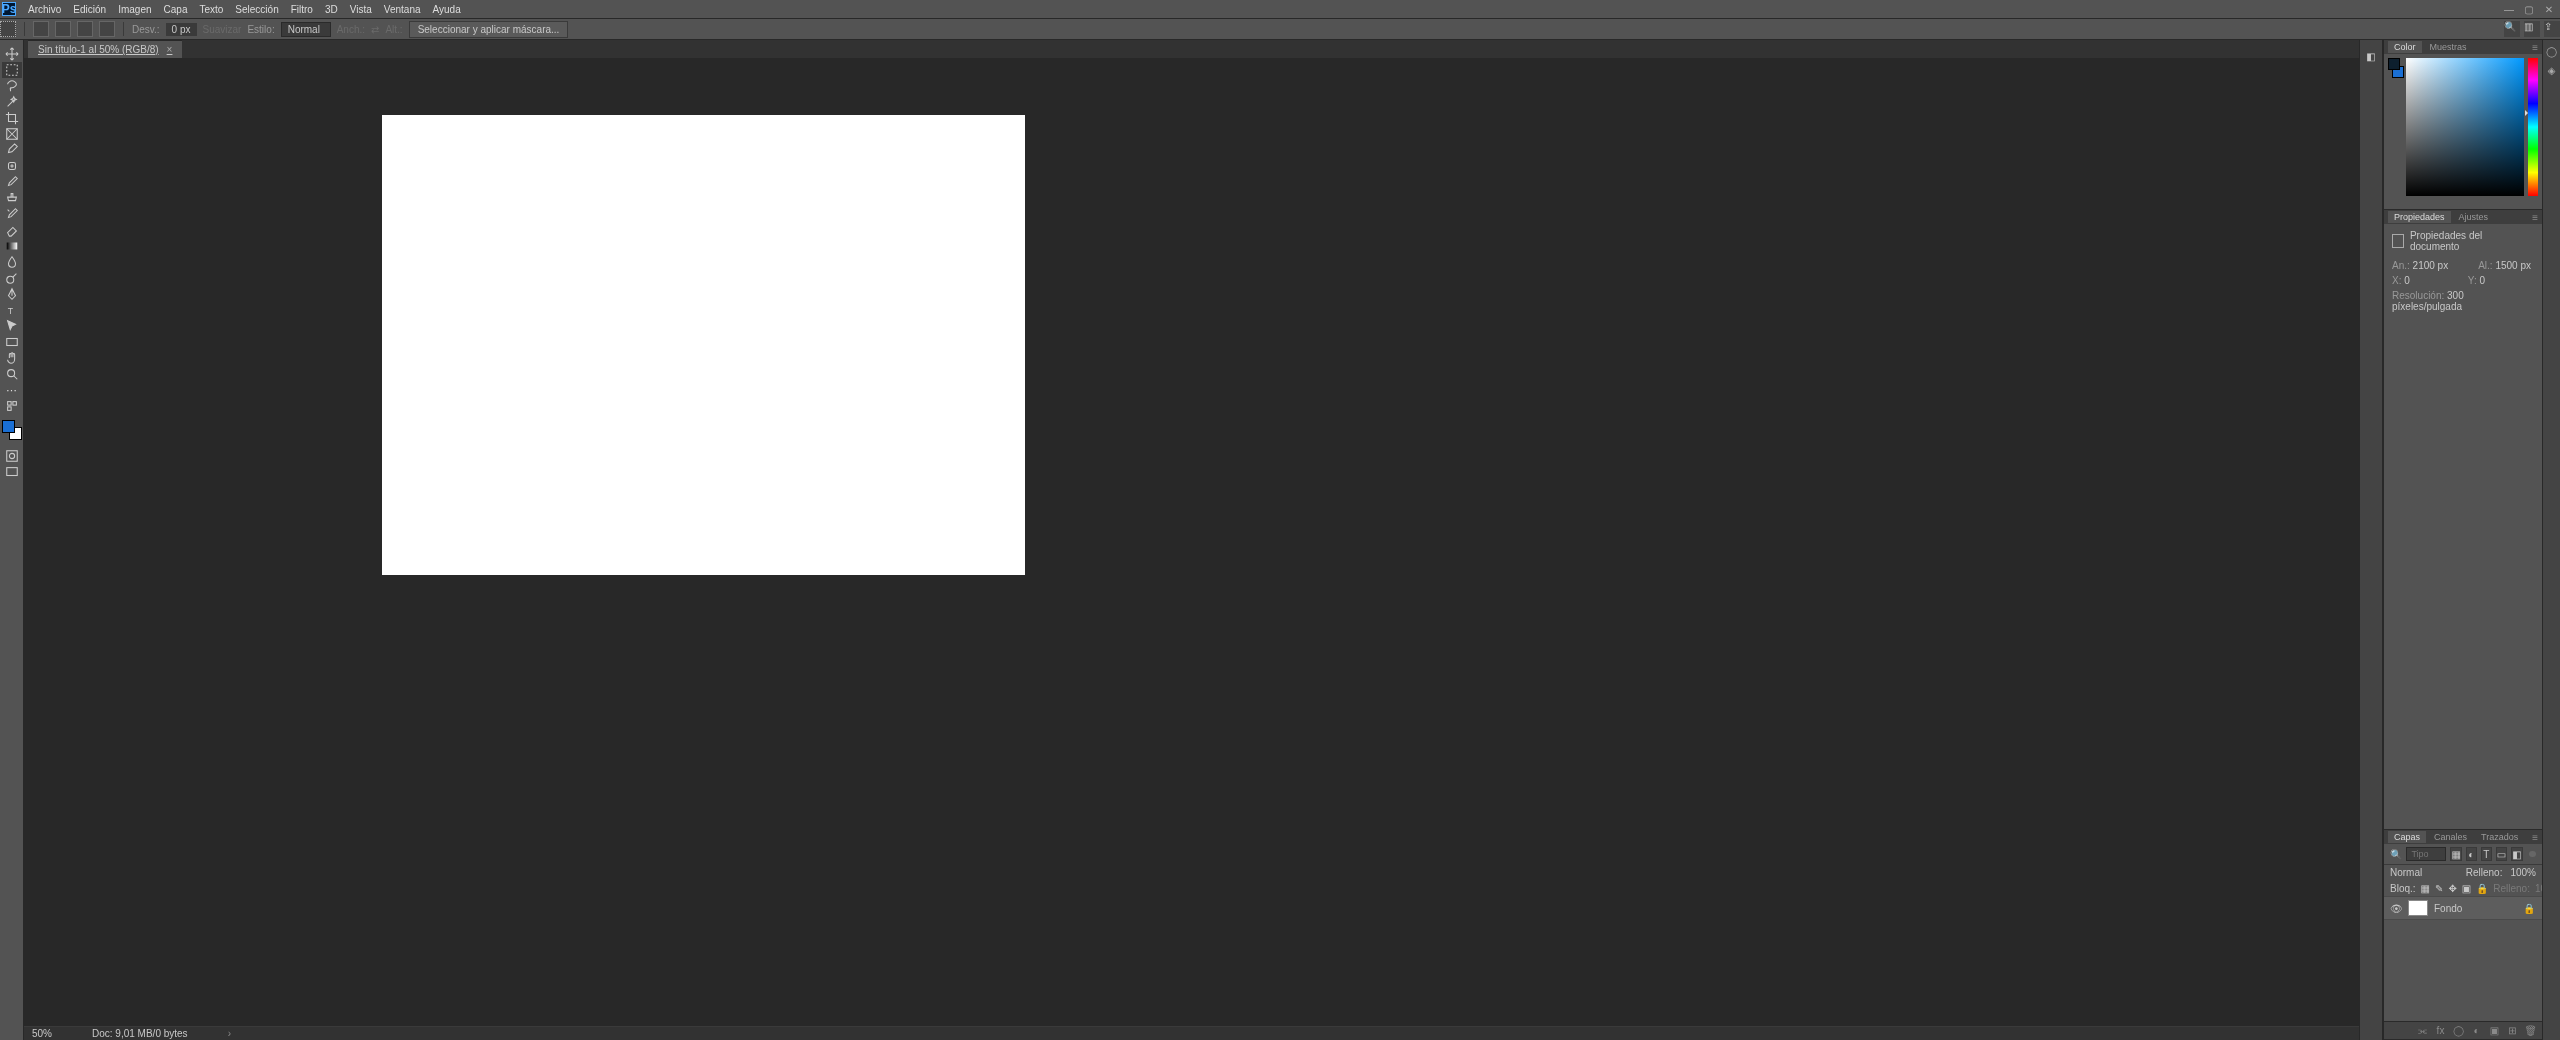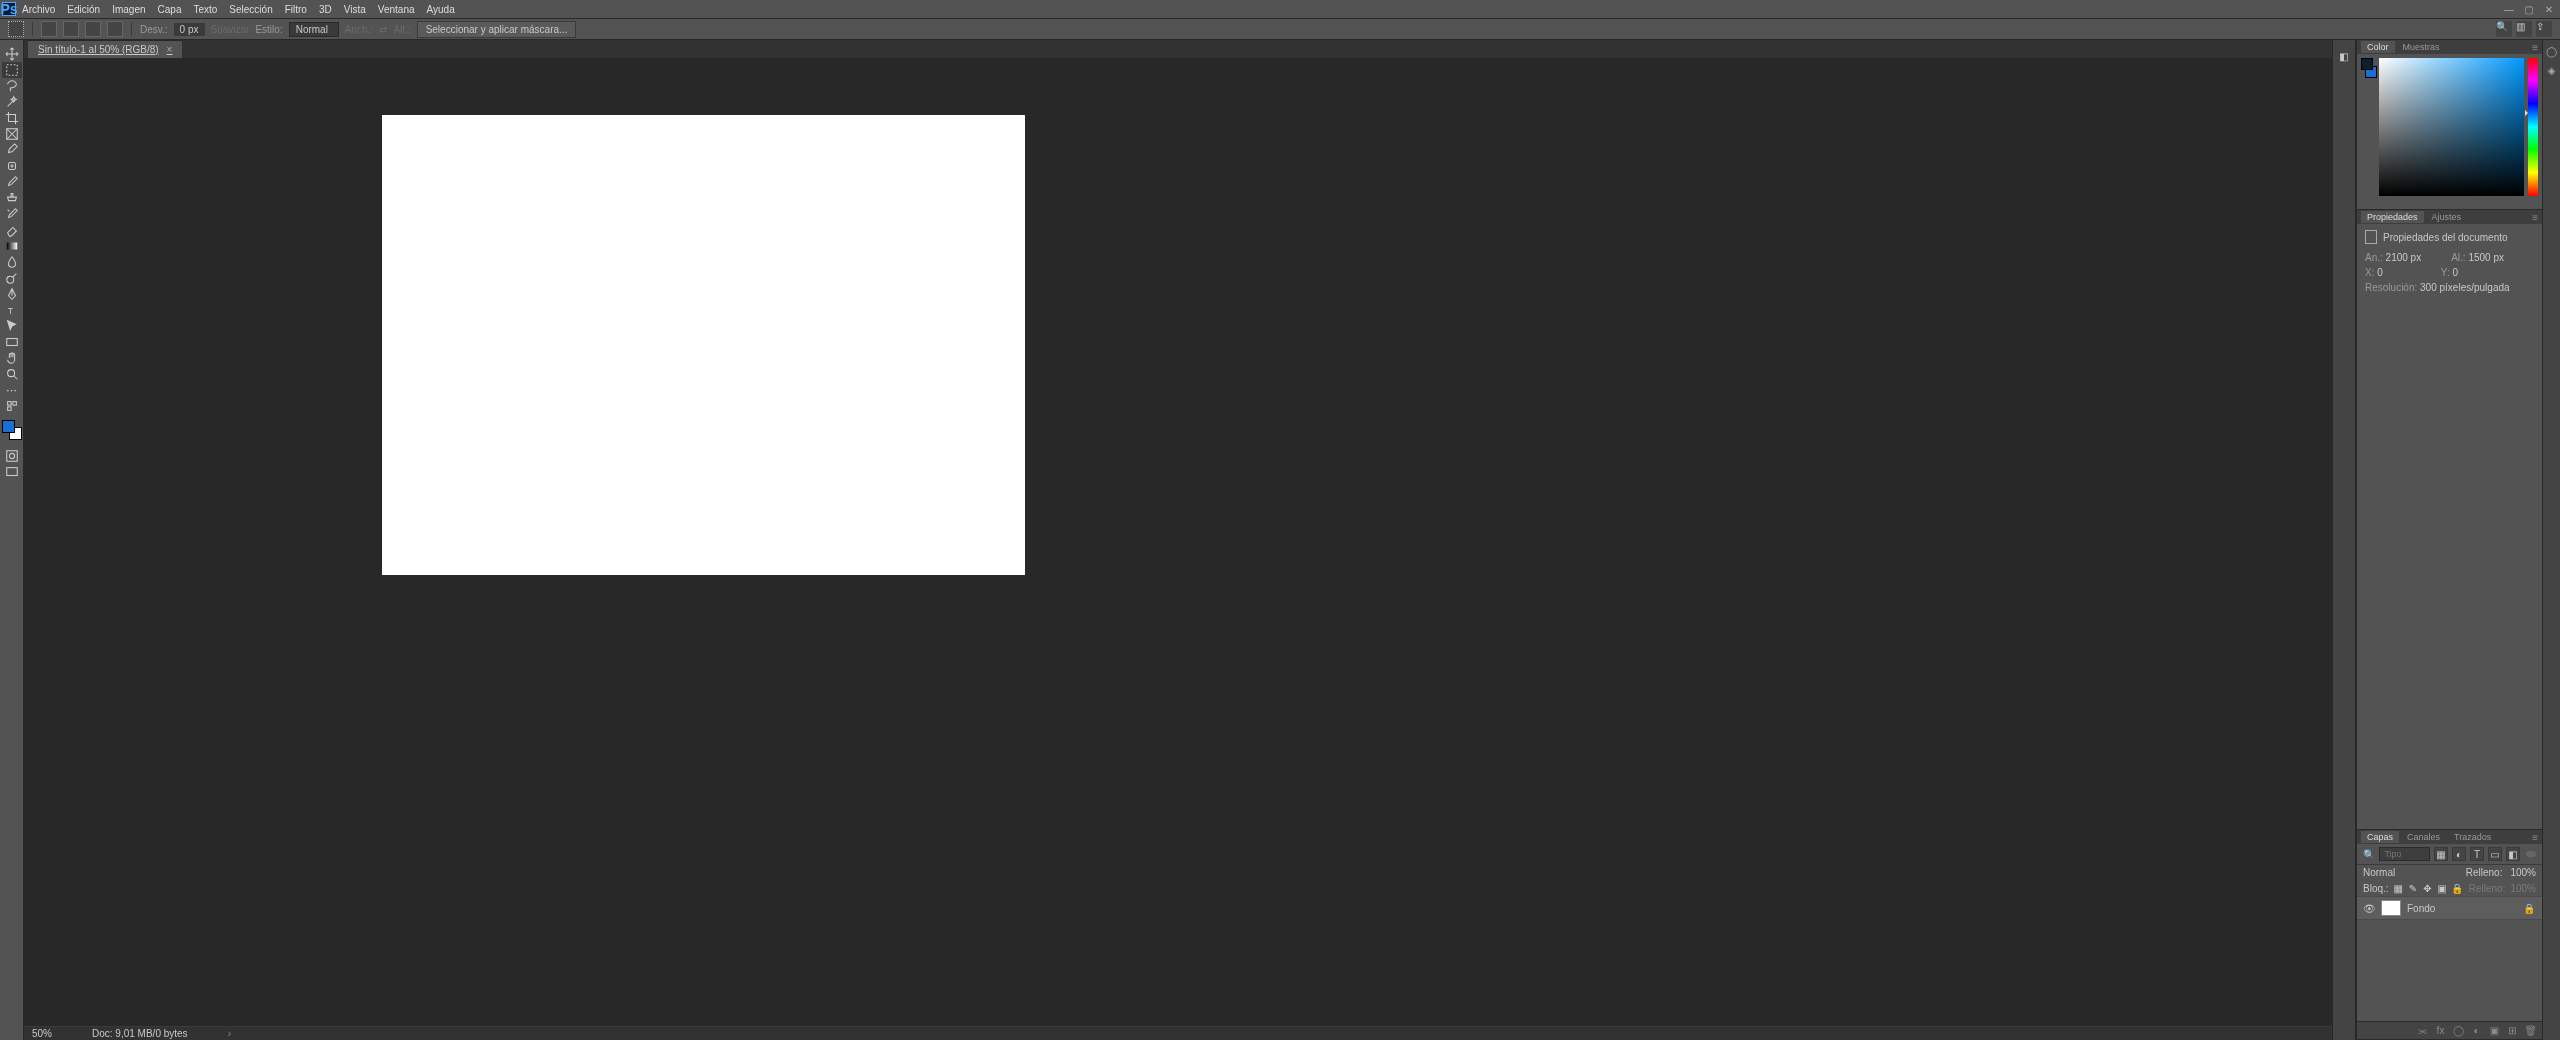--- a/index.html
+++ b/index.html
@@ -1,22 +1,22 @@
 <!DOCTYPE html>
 <html><head>
 <meta charset="utf-8">
 <style>
 * { margin:0; padding:0; box-sizing:border-box; font-family:"Segoe UI",Tahoma,sans-serif; font-size:10px; color:#c8c8c8; user-select:none; }
 body { background:#323232; width:2560px; height:1040px; overflow:hidden; display:flex; flex-direction:column; }
 .menubar { height:18px; background:#535353; display:flex; align-items:center; padding:0 2px; }
-.ps-icon { width:14px; height:14px; background:#001833; border:1px solid #4aa8ff; display:flex; align-items:center; justify-content:center; font-size:14px; font-weight:bold; color:#4aa8ff; }
+.ps-icon { width:14px; height:14px; background:#001833; border:1px solid #4aa8ff; display:flex; align-items:center; justify-content:center; font-size:12px; font-weight:bold; color:#4aa8ff; margin-right:6px; }
 .menubar .m { padding:2px 6px; cursor:pointer; font-size:10px; color:#ddd; }
 .win-ctrl { margin-left:auto; display:flex; gap:2px; }
 .win-ctrl div { width:18px; height:14px; display:flex; align-items:center; justify-content:center; font-size:10px; color:#aaa; }
-.optbar { height:22px; background:#535353; border-top:1px solid #282828; border-bottom:1px solid #282828; display:flex; align-items:center; padding:0 8px; gap:6px; }
+.optbar { height:22px; background:#535353; border-top:1px solid #282828; border-bottom:1px solid #282828; display:flex; align-items:center; padding:0 0; gap:6px; }
 .opt-ico { width:16px; height:16px; border:1px solid #666; background:#444; }
 .opt-ico.sel { border:1px dotted #aaa; }
 .opt-sep { width:1px; height:14px; background:#3a3a3a; margin:0 2px; }
 .opt-lbl { font-size:10px; color:#999; }
 .opt-val { background:#3a3a3a; padding:1px 6px; font-size:10px; min-width:30px;text-align:center; }
 .opt-sel { background:#3a3a3a; padding:1px 6px; font-size:10px; min-width:50px; border:1px solid #2a2a2a; }
 .opt-dis { color:#6a6a6a; font-size:10px; }
 .opt-btn { background:#5a5a5a; border:1px solid #3a3a3a; padding:2px 8px; font-size:10px; }
 .optbar .right { margin-left:auto; display:flex; gap:4px; }
 
@@ -35,21 +35,21 @@
 .doctab { background:#535353; padding:3px 10px; font-size:10px; display:flex; align-items:center; gap:8px; border-top:1px solid #282828; }
 .doctab .x { font-size:10px; color:#aaa; }
 .canvas-area { flex:1; background:#282828; display:flex; align-items:center; justify-content:center; position:relative; }
 .canvas { background:#fff; width:643px; height:460px; position:absolute; left:358px; top:57px; }
 .statusbar { height:14px; background:#323232; border-top:1px solid #3a3a3a; display:flex; align-items:center; padding:0 8px; gap:40px; font-size:9px; color:#aaa; }
 .statusbar .arrow { color:#888; }
 
 .midstrip { width:24px; background:#444; border-left:1px solid #282828; border-right:1px solid #282828; padding-top:6px; display:flex; flex-direction:column; align-items:center; }
 .midstrip .ic { width:20px; height:20px; display:flex; align-items:center; justify-content:center; }
 
-.panels { width:186px; background:#535353; border-left:1px solid #282828; display:flex; flex-direction:column; }
+.panels { width:159px; background:#535353; border-left:1px solid #282828; display:flex; flex-direction:column; }
 .rtstrip { width:18px; background:#444; border-left:1px solid #282828; display:flex; flex-direction:column; align-items:center; padding-top:6px; gap:8px; }
 
 .panel { border-bottom:1px solid #2a2a2a; display:flex; flex-direction:column; }
 .ptabs { height:14px; display:flex; align-items:center; padding:0 4px; gap:2px; background:#3e3e3e; }
 .ptab { padding:1px 6px; font-size:9px; color:#999; }
 .ptab.active { background:#535353; color:#ddd; }
 .pmenu { margin-left:auto; font-size:10px; color:#888; }
 
 .color-body { padding:4px; display:flex; gap:4px; height:148px; }
 .color-sw { width:14px; display:flex; flex-direction:column; gap:0; }

